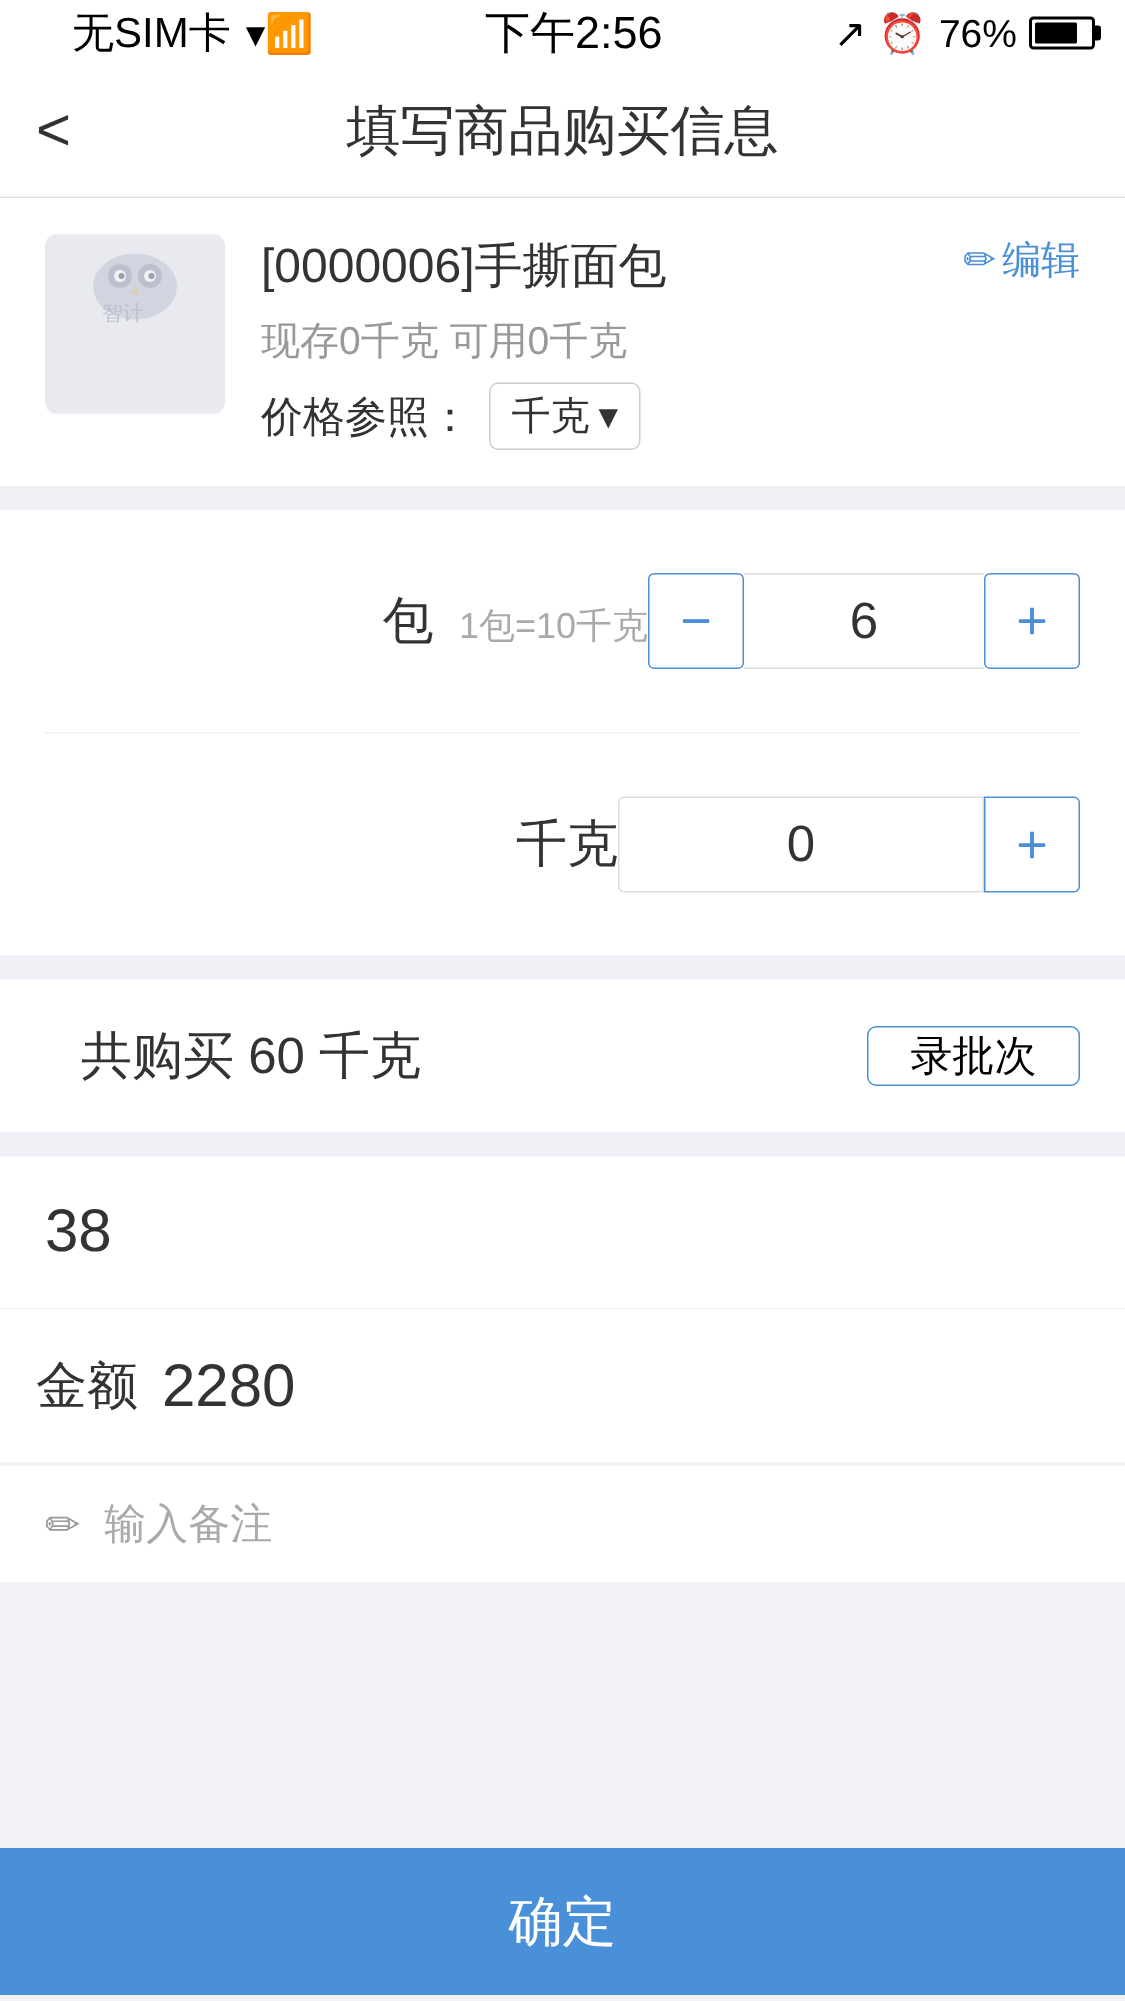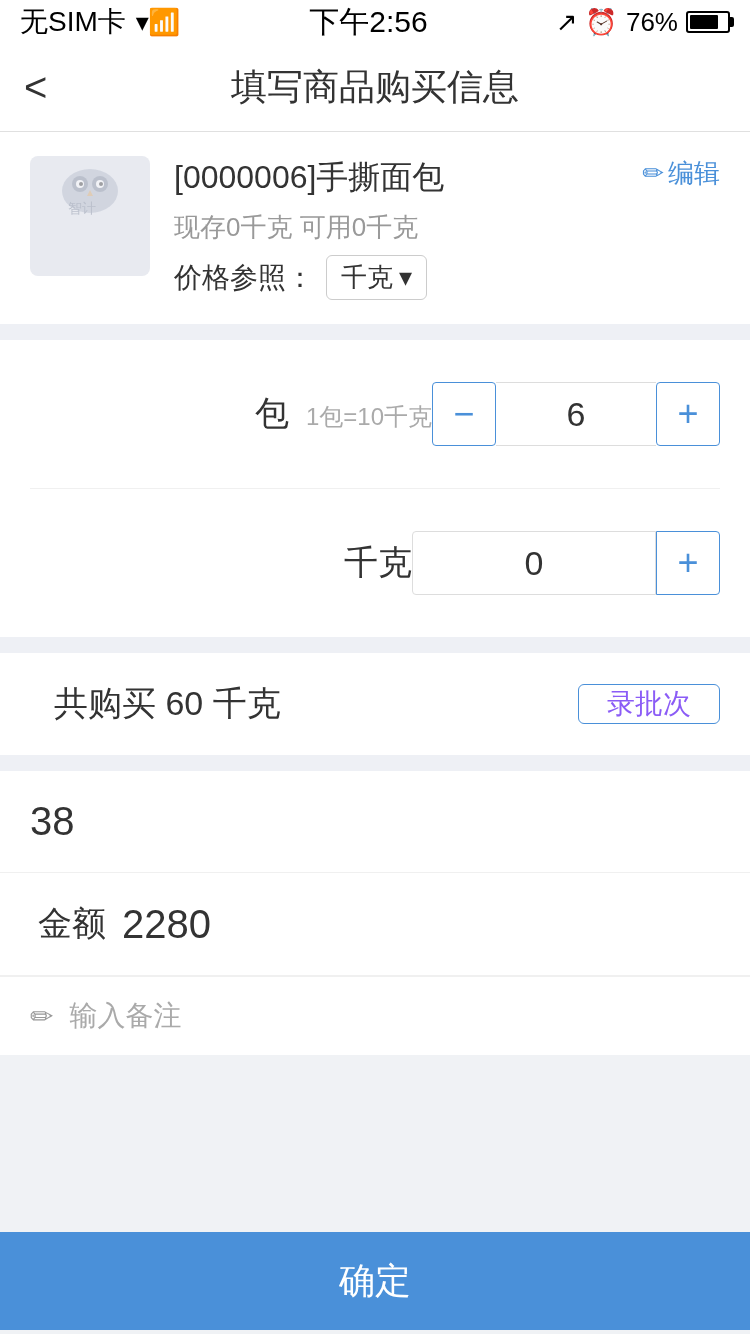--- a/index.html
+++ b/index.html
@@ -18,21 +18,21 @@
       width: 750px;
       height: 44px;
       background: #fff;
       display: flex;
       align-items: center;
       justify-content: space-between;
       padding: 0 20px;
       font-size: 28px;
       color: #000;
     }
-    .status-left { display: flex; align-items: center; gap: 10px; }
+    .status-left { display: flex; align-items: center; gap: 10px; margin-left: 28px; }
     .status-center { font-size: 30px; font-weight: 500; }
     .status-right { display: flex; align-items: center; gap: 8px; font-size: 26px; }
 
     
     .nav-bar {
       width: 750px;
       height: 88px;
       background: #fff;
       display: flex;
       align-items: center;
@@ -207,21 +207,21 @@
       justify-content: space-between;
     }
     .total-text {
       font-size: 34px;
       color: #333;
       margin-left: 24px;
     }
     .total-text span.highlight { color: #333; font-weight: 500; }
     .batch-btn {
       border: 1.5px solid #4a90d9;
-      color: #8b5cf6;
+      color: #000000;
       background: #fff;
       border-radius: 6px;
       padding: 0 28px;
       font-size: 28px;
       cursor: pointer;
     }
 
     
     .price-section {
       background: #fff;
@@ -430,21 +430,21 @@
 
   <div class="section-divider"></div>
 
   <div class="price-section">
     <div class="price-row">
       <span class="price-value">38</span>
     </div>
   </div>
 
   <div class="amount-note-wrapper">
-    <div style="padding: 28px 38px; display:flex; align-items:center; gap:16px; border-bottom:1px solid #f0f0f0; background:#fff;">
+    <div style="padding: 28px 24px; display:flex; align-items:center; gap:16px; border-bottom:1px solid #f0f0f0; background:#fff;">
       <span style="font-size:34px;color:#333;">金额</span>
       <span style="font-size:40px;font-weight:500;color:#333;">2280</span>
     </div>
     <div class="note-row">
       <span class="note-icon">✏</span>
       <span class="note-text">输入备注</span>
     </div>
   </div>
 
   <div style="height: 400px; background:#f0f2f5;"></div>

